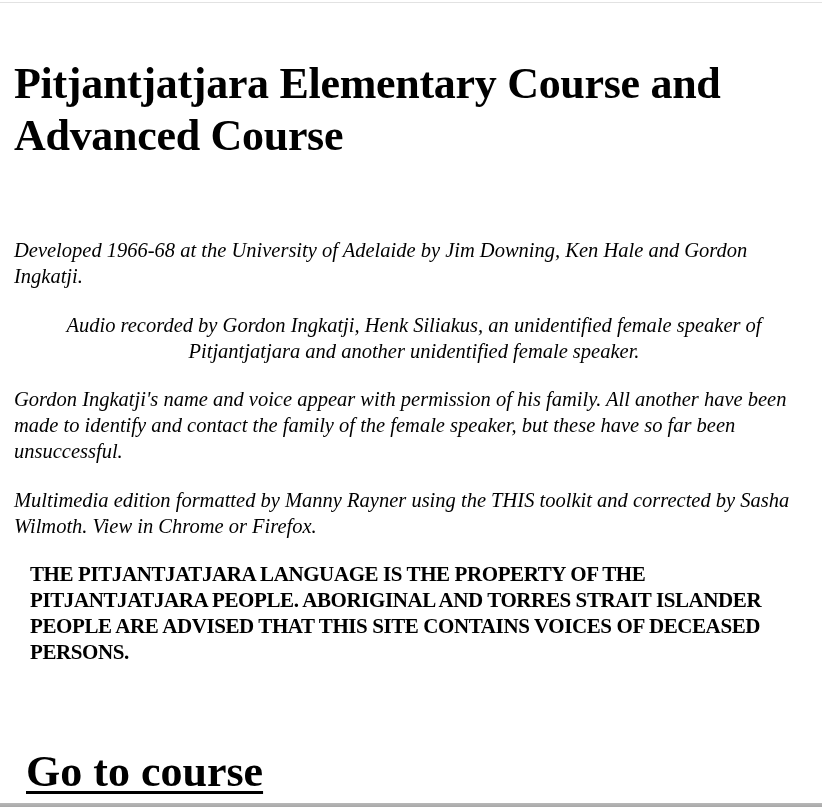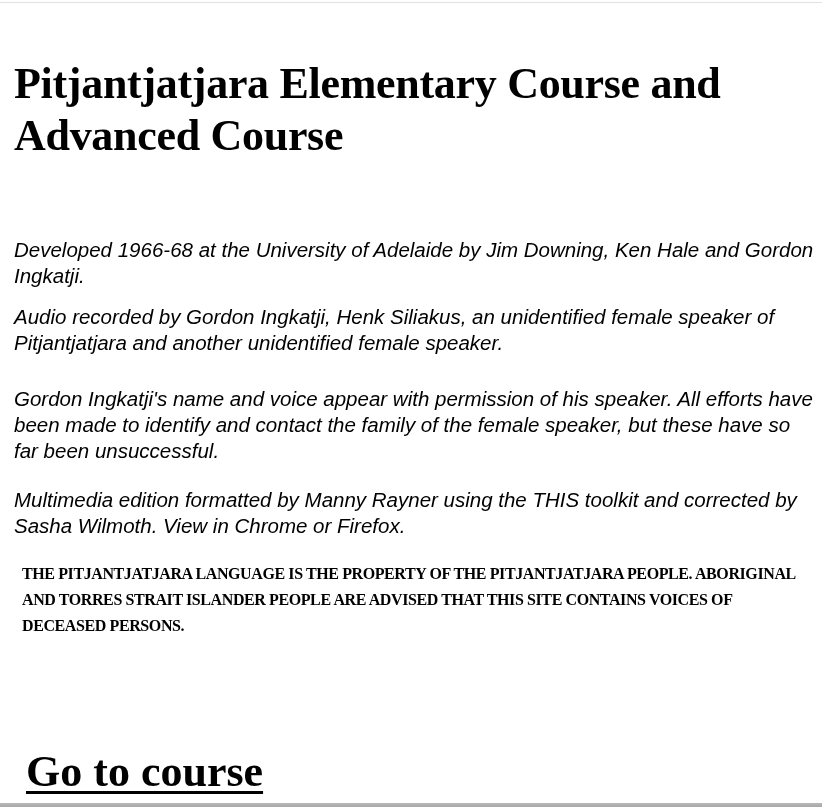--- a/index.html
+++ b/index.html
@@ -43,38 +43,38 @@
       font-weight: bold;
       font-size: 44px;
       line-height: 52px;
       letter-spacing: -0.3px;
     }
     .para {
       position: absolute;
       left: 0;
       margin: 0;
       width: 800px;
-      font-family: Liberation Sans, sans-serif;
+      font-family: Liberation Serif, serif;
       font-style: italic;
       font-size: 20.5px;
       line-height: 26px;
     }
     .p1 { top: 237px; }
-    .p2 { top: 304px; }
+    .p2 { top: 312px; text-align: center; }
     .p3 { top: 386px; }
     .p4 { top: 487px; }
     .notice {
       position: absolute;
-      left: 8px;
+      left: 16px;
       top: 561px;
       margin: 0;
       width: 790px;
       font-family: "Liberation Serif", serif;
       font-weight: bold;
-      font-size: 16px;
+      font-size: 21px;
       line-height: 26px;
       letter-spacing: -0.4px;
     }
     h2.cta {
       position: absolute;
       left: 0;
       top: 732px;
       margin: 12px;
       font-family: "Liberation Serif", serif;
       font-weight: bold;
@@ -92,21 +92,21 @@
 </head>
 <body>
 
 <div class="top-rule"></div>
 
 <main class="content">
   <h1 class="title">Pitjantjatjara Elementary Course and Advanced Course</h1>
 
   <p class="para p1">Developed 1966-68 at the University of Adelaide by Jim Downing, Ken Hale and Gordon Ingkatji.</p>
   <p class="para p2">Audio recorded by Gordon Ingkatji, Henk Siliakus, an unidentified female speaker of Pitjantjatjara and another unidentified female speaker.</p>
-  <p class="para p3">Gordon Ingkatji's name and voice appear with permission of his speaker. All efforts have been made to identify and contact the family of the female speaker, but these have so far been unsuccessful.</p>
+  <p class="para p3">Gordon Ingkatji's name and voice appear with permission of his family. All another have been made to identify and contact the family of the female speaker, but these have so far been unsuccessful.</p>
   <p class="para p4">Multimedia edition formatted by Manny Rayner using the THIS toolkit and corrected by Sasha Wilmoth. View in Chrome or Firefox.</p>
 
   <p class="notice">THE PITJANTJATJARA LANGUAGE IS THE PROPERTY OF THE PITJANTJATJARA PEOPLE. ABORIGINAL AND TORRES STRAIT ISLANDER PEOPLE ARE ADVISED THAT THIS SITE CONTAINS VOICES OF DECEASED PERSONS.</p>
 
   <h2 class="cta">
     <a>Go to course</a>
   </h2>
 </main>
 
 <div class="bottom-bar"></div>

